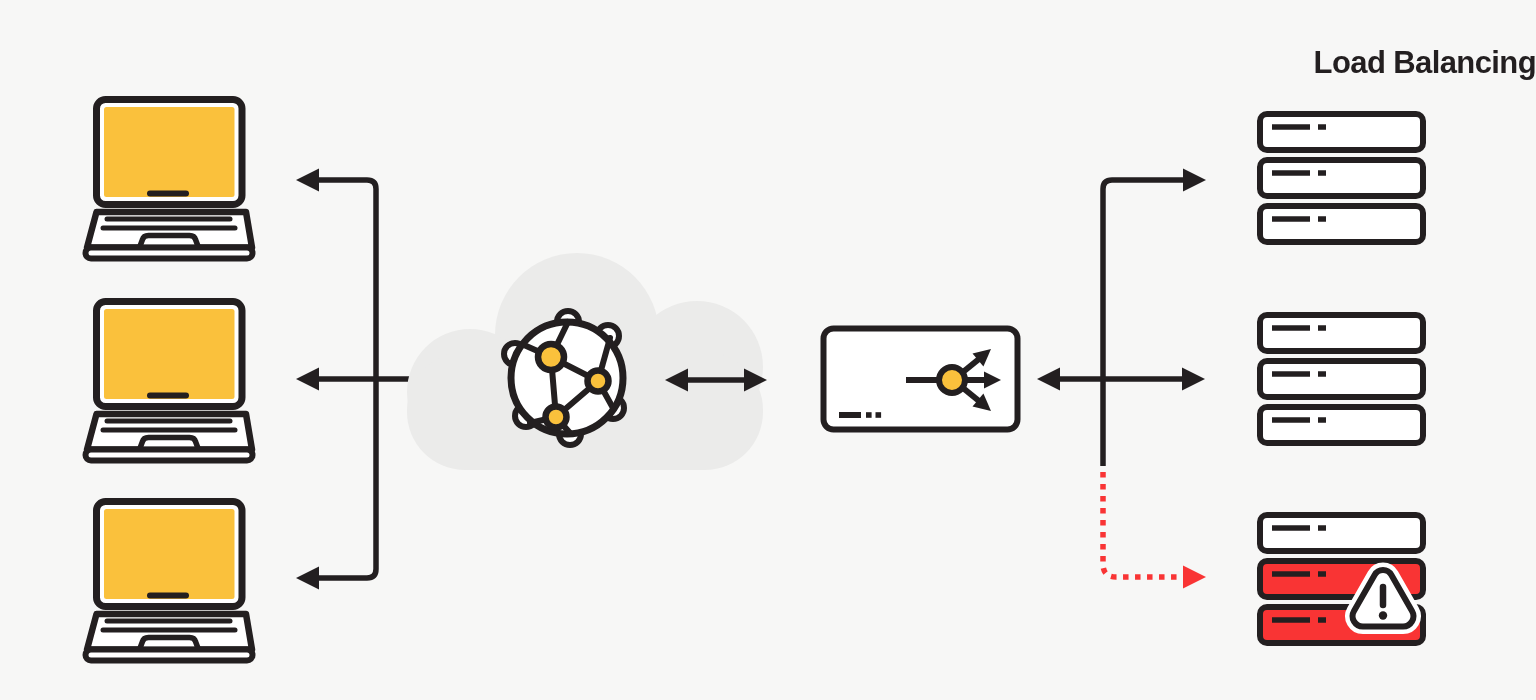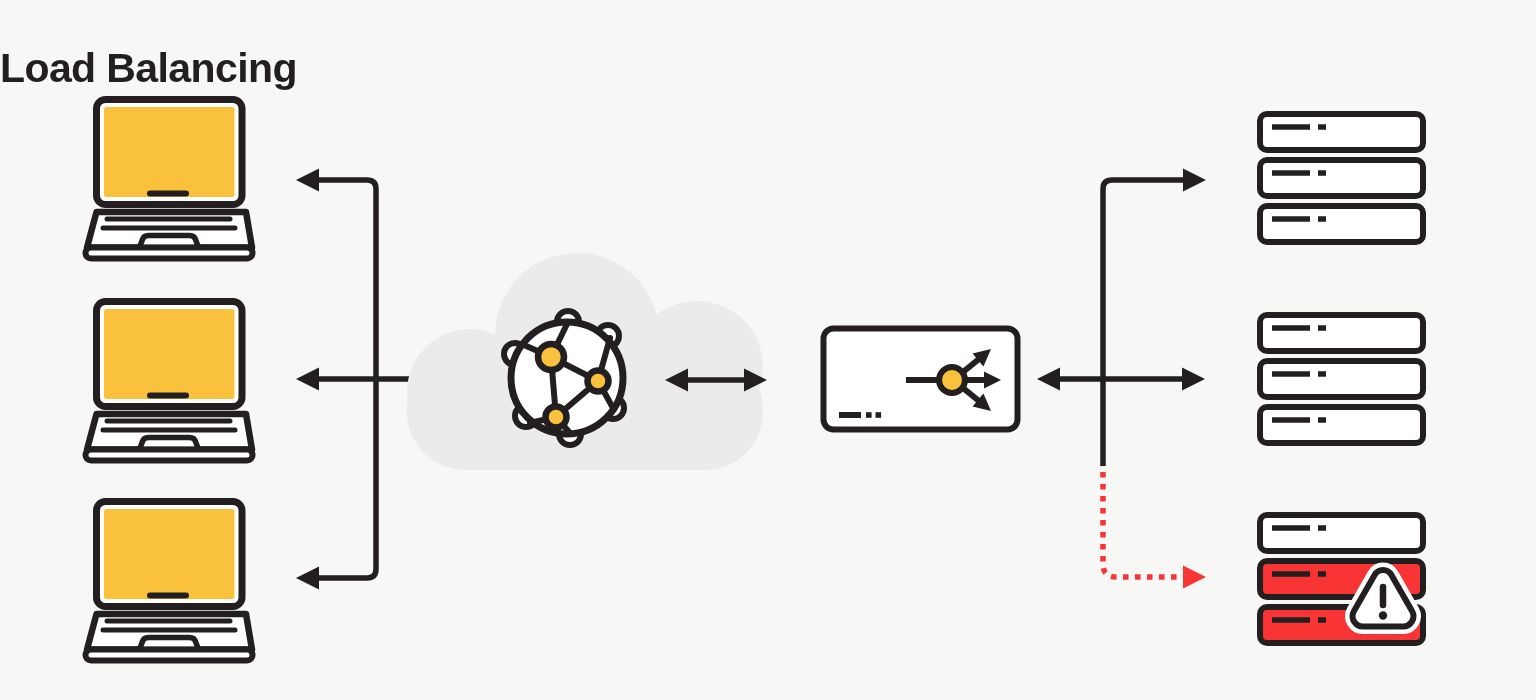--- a/index.html
+++ b/index.html
@@ -1,19 +1,19 @@
 <!DOCTYPE html>
 <html style="--background: #F7F7F6; --outline: #231F20; --accent_yellow: #FAC13C; --alert_red: #F93434; --cloud_gray: #EBEBEA; --white: #FFFFFF;"><head>
 <meta charset="utf-8">
 <style>
   html,body{margin:0;padding:0;}
   body{font-family:"Liberation Sans",sans-serif;}
   .canvas{position:relative;width:1536px;height:700px;background:var(--background,#F7F7F6);overflow:hidden;}
-  .title{position:absolute;left:0;right:0;top:45px;text-align:left;
-         font-size:41px;font-weight:700;letter-spacing:-0.6px;color:var(--outline,#231F20);}
+  .title{position:absolute;left:0;right:0;top:45px;text-align:right;
+         font-size:31px;font-weight:700;letter-spacing:-0.6px;color:var(--outline,#231F20);}
   svg.scene{position:absolute;left:0;top:0;}
   
   .sk  {stroke:var(--outline,#231F20);fill:none;}
   .fo  {fill:var(--outline,#231F20);}
   .fw  {fill:var(--white,#FFFFFF);}
   .fy  {fill:var(--accent_yellow,#FAC13C);}
   .fc  {fill:var(--cloud_gray,#EBEBEA);}
   .skr {stroke:var(--alert_red,#F93434);fill:none;}
   .fr  {fill:var(--alert_red,#F93434);}
   .halo{stroke:var(--white,#FFFFFF);fill:none;}

